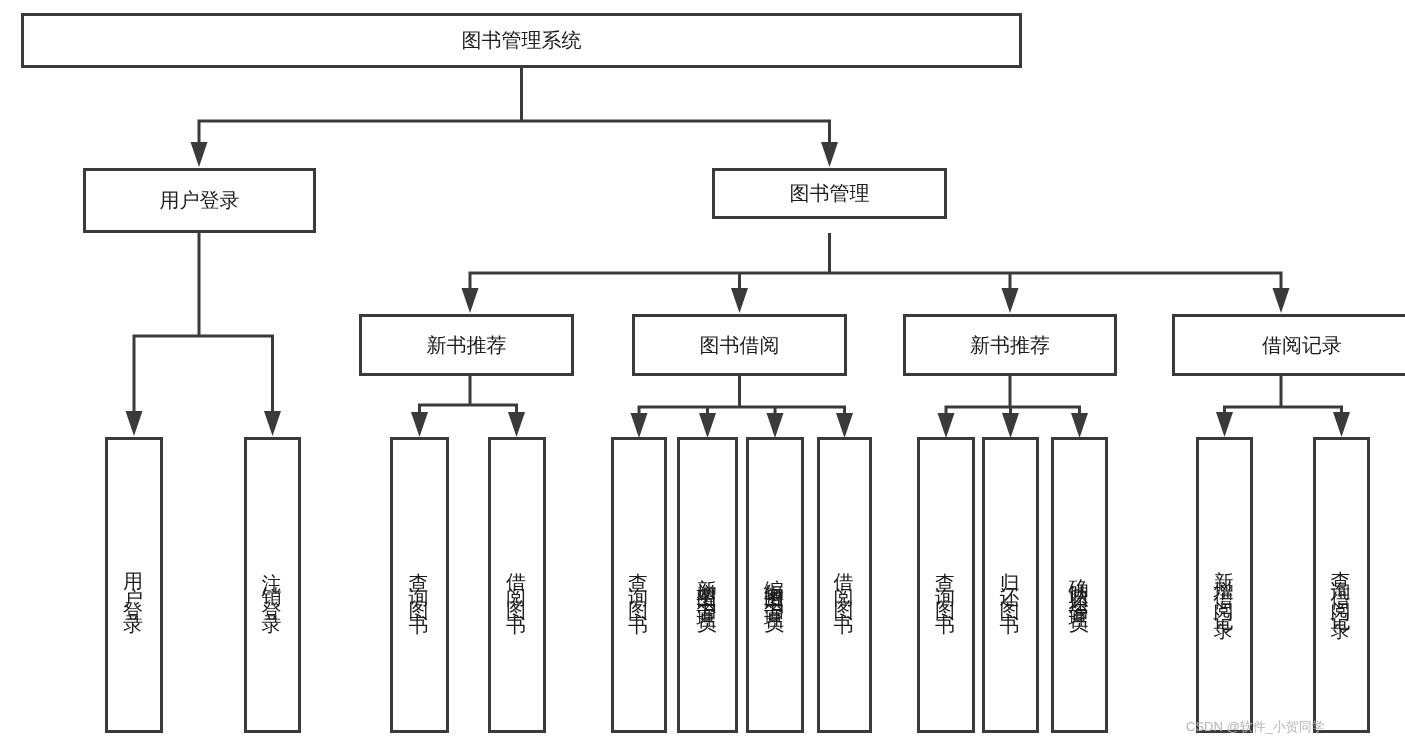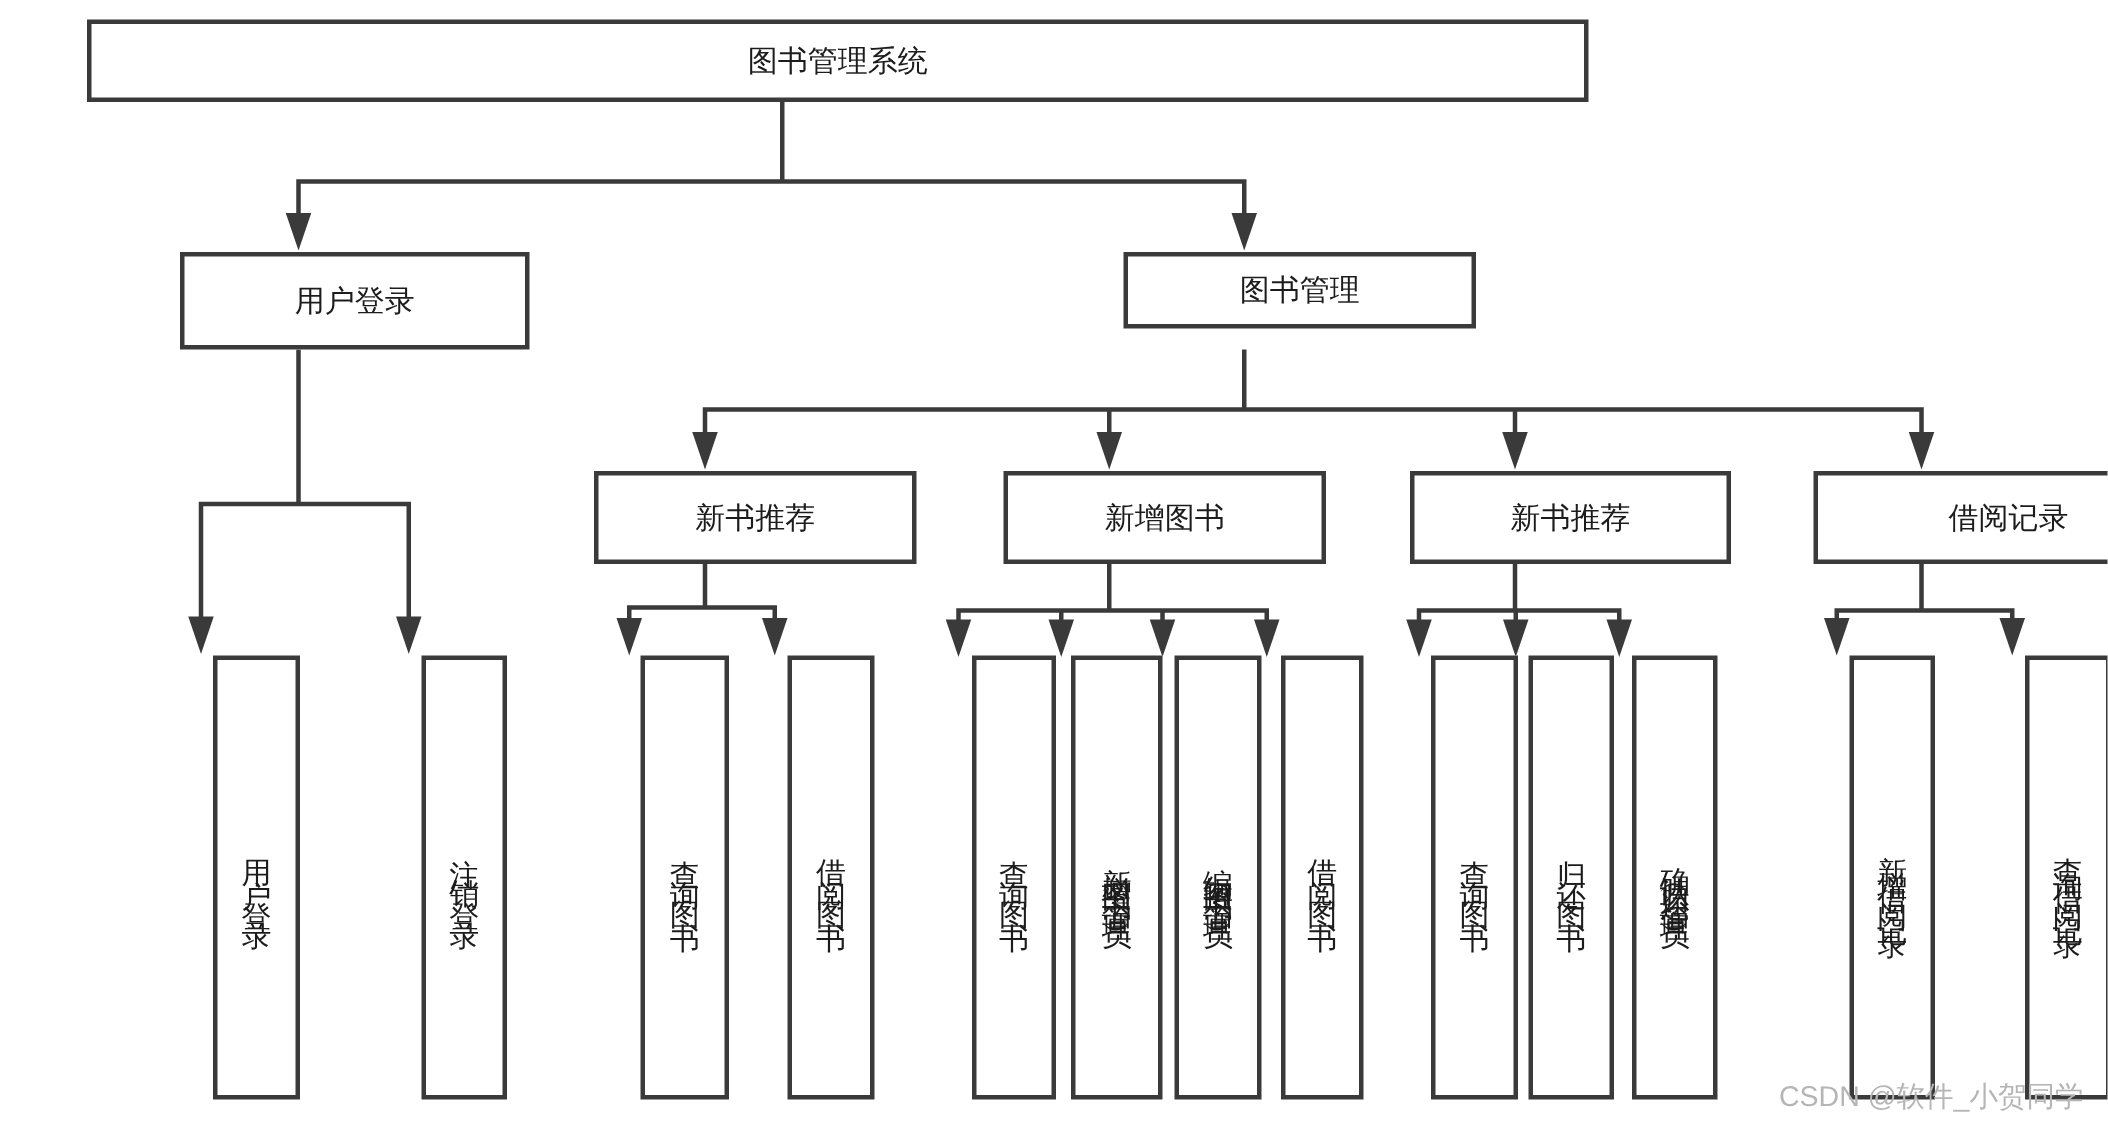--- a/index.html
+++ b/index.html
@@ -4,32 +4,32 @@
 <style>
   html,body{margin:0;padding:0;background:#ffffff;}
   body{
     width:1405px;height:747px;position:relative;overflow:hidden;
     font-family:"Liberation Sans","DejaVu Sans",sans-serif;
   }
   #lines{position:absolute;left:0;top:0;width:1405px;height:747px;}
   .box{
     position:absolute;box-sizing:border-box;background:#ffffff;
     border:3px solid #3a3a3a;display:flex;align-items:center;justify-content:center;
-    font-size:20px;color:#1c1c1c;z-index:2;margin-left:37px;
+    font-size:20px;color:#1c1c1c;z-index:2;
   }
   .box span{display:block;white-space:nowrap;}
   .vert span{
     writing-mode:vertical-rl;text-orientation:mixed;
   }
   .sp-wide span{letter-spacing:14px;}
   .sp-mid  span{letter-spacing:10px;}
   .sp-tight span{letter-spacing:5px;}
   .watermark{
     position:absolute;left:1186px;top:718px;width:219px;
-    font-size:19px;color:#b5b5b5;z-index:5;white-space:nowrap;
+    font-size:13px;color:#b5b5b5;z-index:5;white-space:nowrap;
   }
 </style>
 </head>
 <body>
 
 <svg id="lines" viewBox="0 0 1405 747" xmlns="http://www.w3.org/2000/svg">
   <g stroke="#3a3a3a" stroke-width="3" fill="none">
 
     <path d="M521.5 68 V121 M199 121 H829.5 M199 119.5 V148 M829.5 119.5 V148"></path>
 
@@ -76,21 +76,21 @@
   <span>用户登录</span>
 </div>
 <div class="box" style="left:712px;top:168px;width:235px;height:51px">
   <span>图书管理</span>
 </div>
 
 <div class="box" style="left:359px;top:314px;width:215px;height:62px">
   <span>新书推荐</span>
 </div>
 <div class="box" style="left:632px;top:314px;width:215px;height:62px">
-  <span>新增图书</span>
+  <span>图书借阅</span>
 </div>
 <div class="box" style="left:903px;top:314px;width:214px;height:62px">
   <span>新书推荐</span>
 </div>
 <div class="box" style="left:1172px;top:314px;width:260px;height:62px">
   <span>借阅记录</span>
 </div>
 
 <div class="box vert sp-wide" style="left:105px;top:437px;width:58px;height:296px">
   <span>用户登录</span>

